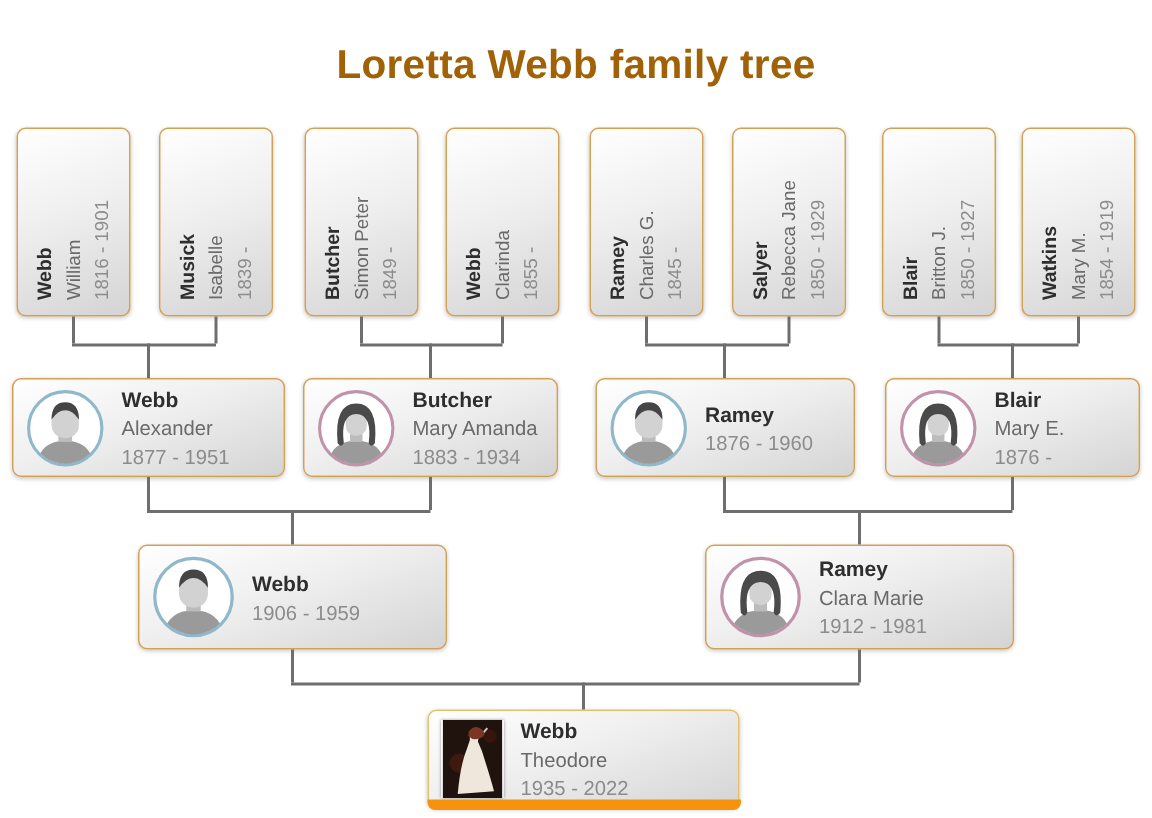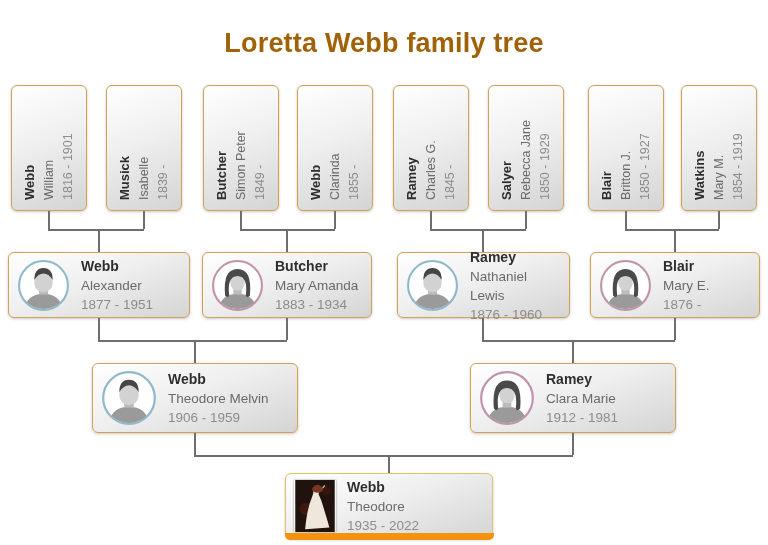--- a/index.html
+++ b/index.html
@@ -156,42 +156,40 @@
       <div class="given">Mary Amanda</div>
       <div class="dates">1883 - 1934</div>
     </div>
   </div>
   <div class="card g2 hcard" style="left:397px;width:173px">
     <svg class="avatar">
         <use href="#sym-male"></use>
       </svg>
     <div class="ptext">
       <div class="surname">Ramey</div>
-      <div class="given">Nathaniel Lewis</div>
       <div class="dates">1876 - 1960</div>
     </div>
   </div>
   <div class="card g2 hcard" style="left:590px;width:170px">
     <svg class="avatar">
         <use href="#sym-female"></use>
       </svg>
     <div class="ptext">
       <div class="surname">Blair</div>
       <div class="given">Mary E.</div>
       <div class="dates">1876 -</div>
     </div>
   </div>
 
   <div class="card g3 hcard" style="left:92px;width:206px">
     <svg class="avatar">
         <use href="#sym-male"></use>
       </svg>
     <div class="ptext">
       <div class="surname">Webb</div>
-      <div class="given">Theodore Melvin</div>
       <div class="dates">1906 - 1959</div>
     </div>
   </div>
   <div class="card g3 hcard" style="left:470px;width:206px">
     <svg class="avatar">
         <use href="#sym-female"></use>
       </svg>
     <div class="ptext">
       <div class="surname">Ramey</div>
       <div class="given">Clara Marie</div>

